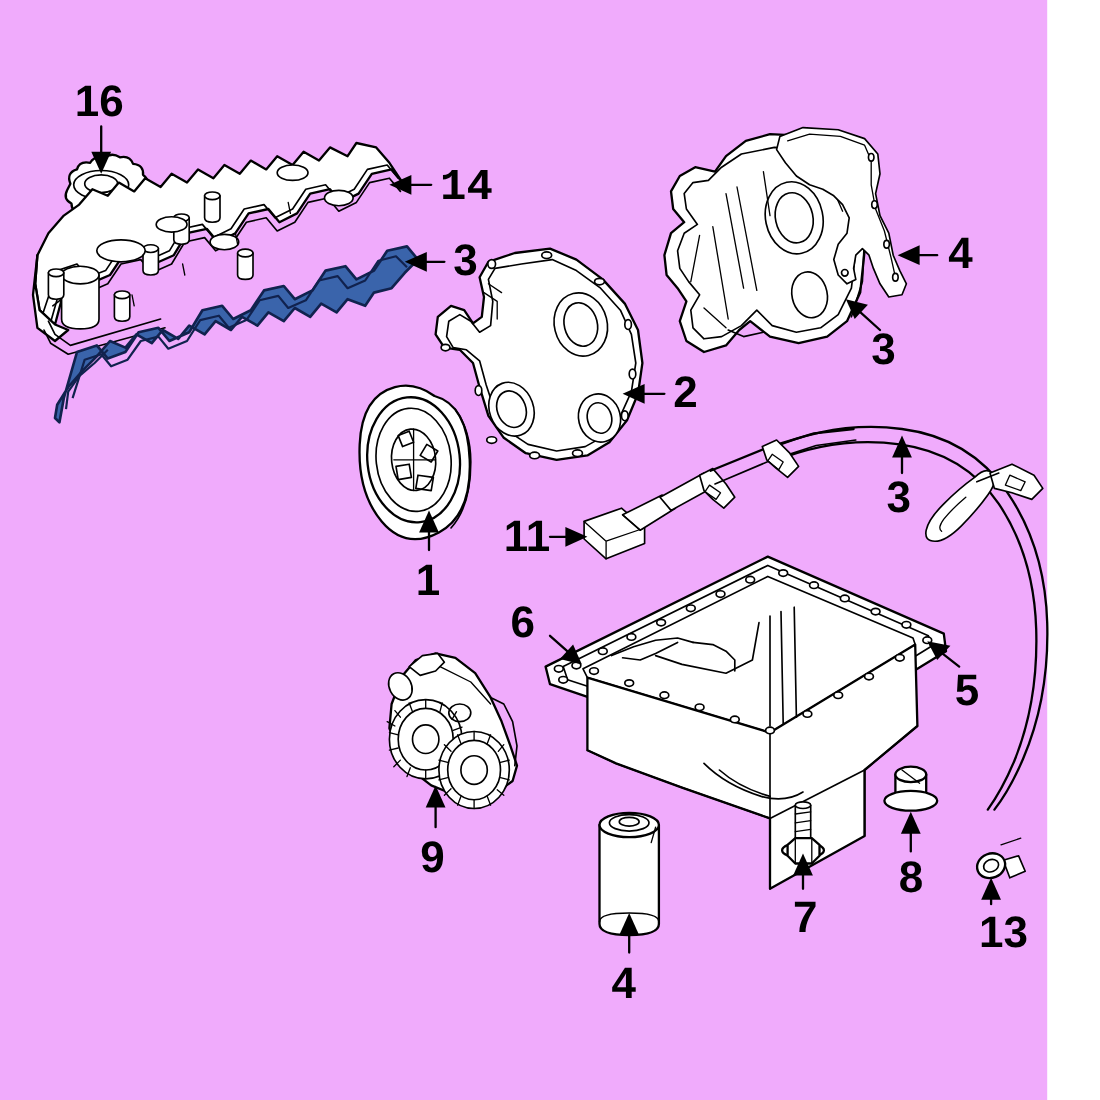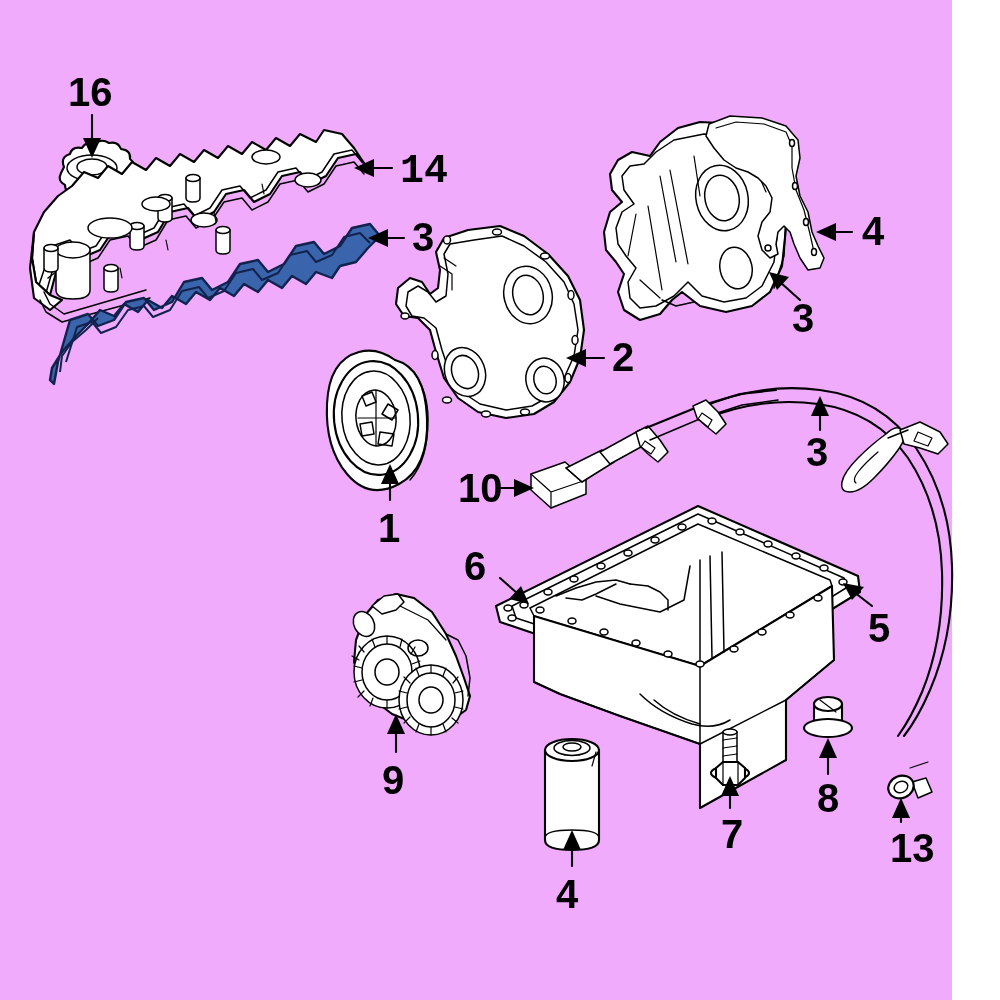--- a/index.html
+++ b/index.html
@@ -479,21 +479,21 @@
 
   </svg>
 
   <div class="callout-num" style="left:68px;  top:72px;">16</div>
   <div class="callout-num" style="left:400px; top:152px;font-family:Liberation Mono, monospace;">14</div>
   <div class="callout-num" style="left:412px; top:217px;">3</div>
   <div class="callout-num" style="left:862px; top:211px;">4</div>
   <div class="callout-num" style="left:792px; top:298px;">3</div>
   <div class="callout-num" style="left:612px; top:337px;">2</div>
   <div class="callout-num" style="left:806px; top:432px;">3</div>
-  <div class="callout-num" style="left:458px; top:468px;">10</div>
+  <div class="callout-num" style="left:458px; top:468px;">11</div>
   <div class="callout-num" style="left:378px; top:508px;">1</div>
   <div class="callout-num" style="left:464px; top:546px;">6</div>
   <div class="callout-num" style="left:868px; top:608px;">5</div>
   <div class="callout-num" style="left:382px; top:760px;">9</div>
   <div class="callout-num" style="left:817px; top:778px;">8</div>
   <div class="callout-num" style="left:721px; top:814px;">7</div>
   <div class="callout-num" style="left:890px; top:828px;text-align:center;">13</div>
   <div class="callout-num" style="left:556px; top:874px;">4</div>
 
 </div>

